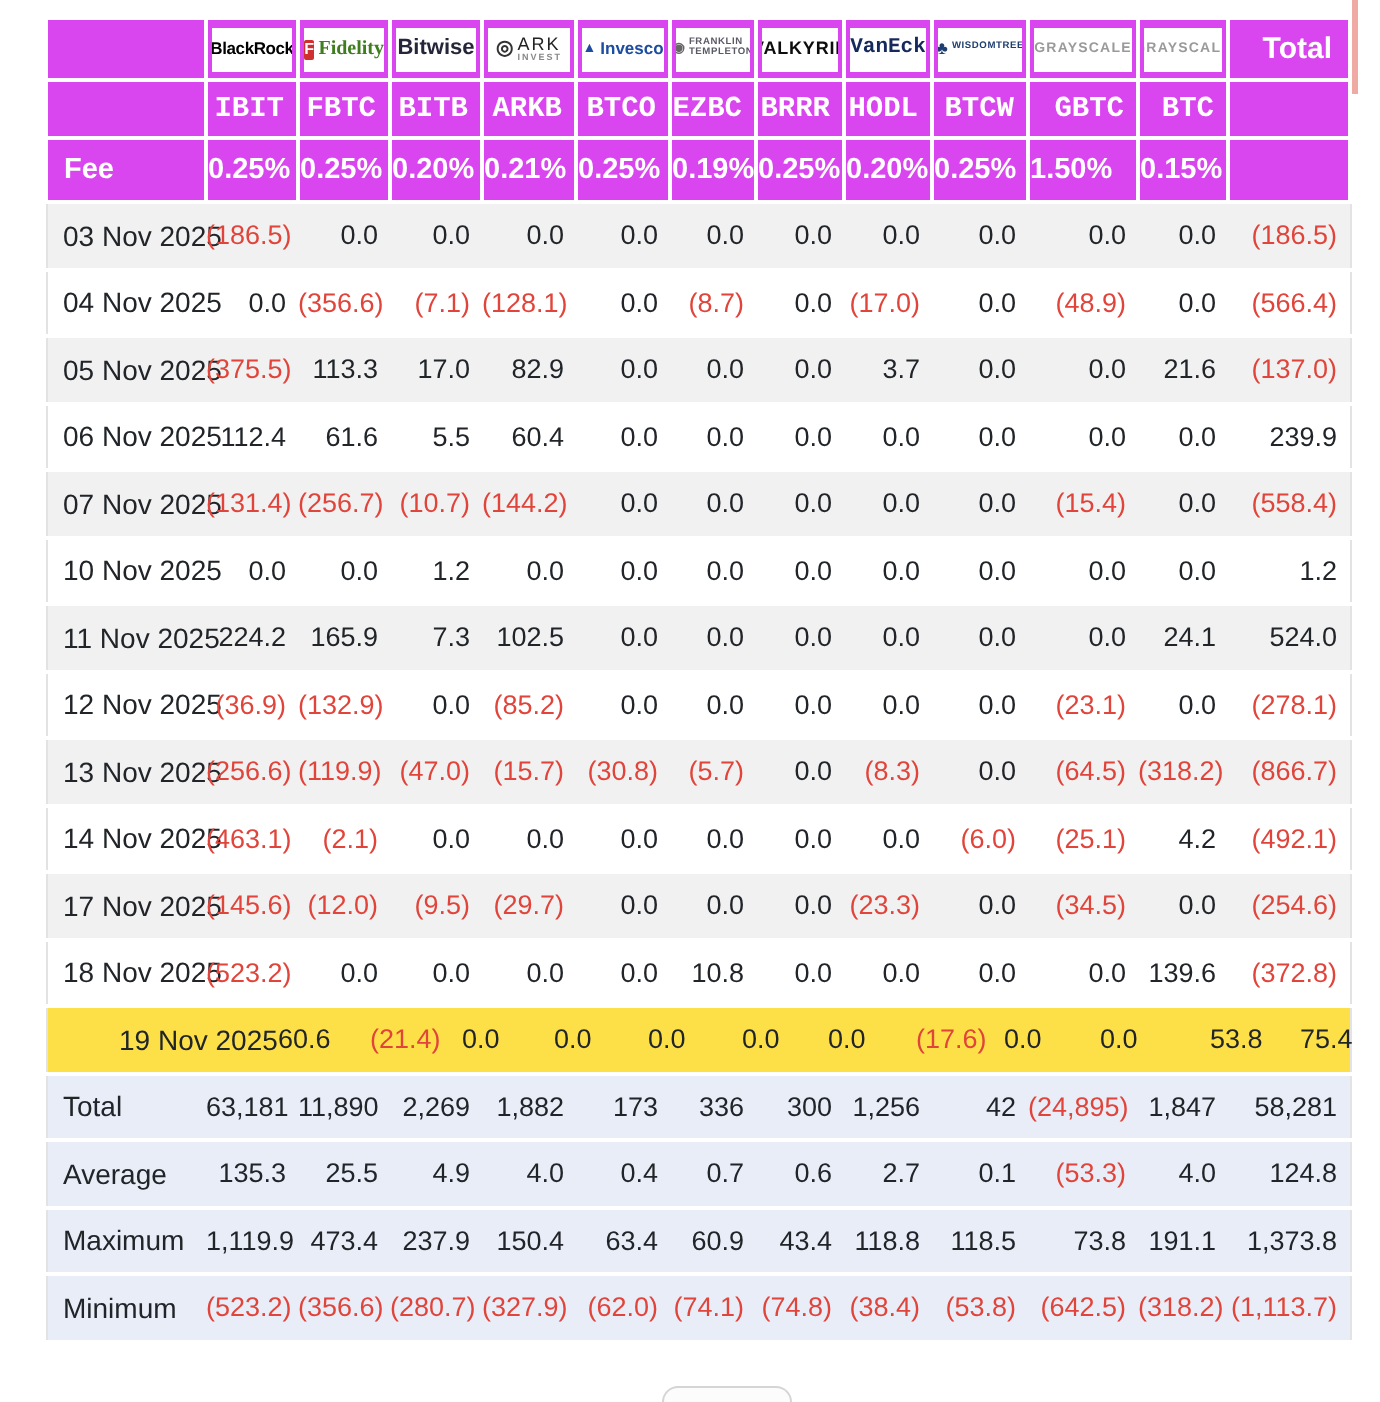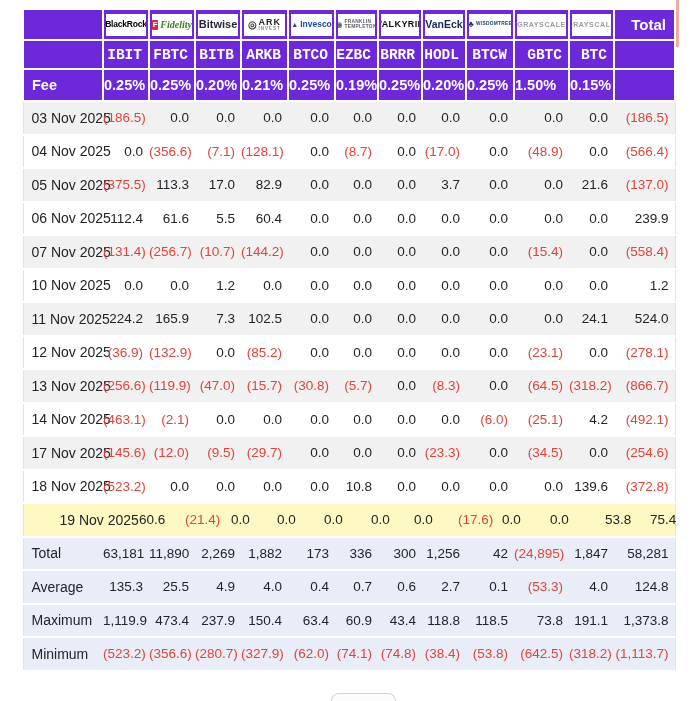--- a/index.html
+++ b/index.html
@@ -1,53 +1,53 @@
 <!DOCTYPE html>
 <html><head>
 <meta charset="utf-8">
 <style>
   html,body{margin:0;padding:0;background:#fff;}
   body{width:690px;height:701px;position:relative;font-family:"Liberation Sans",sans-serif;overflow:hidden;}
   .wrap{position:absolute;left:22px;top:8px;}
   table{border-collapse:collapse;table-layout:fixed;width:652px;border:1px solid #e3e3e3;}
   th,td{white-space:nowrap;overflow:visible;}
   
-  thead th{background:#6d28d9;color:#fff;border:2.5px solid #fff;font-weight:bold;padding:0;margin-top:35px;}
+  thead th{background:#d946ef;color:#fff;border:2.5px solid #fff;font-weight:bold;padding:0;margin-top:35px;}
   tr.logo-row th{height:29px;}
   tr.ticker-row th{height:27px;font-size:14.5px;text-align:right;padding-right:6px;font-family:Liberation Mono, monospace;}
   tr.fee-row th{height:30px;font-size:14.5px;text-align:right;padding-right:18px;}
   tr.fee-row th.fee-label{text-align:left;padding-left:8px;}
   .logo{background:#fff;height:22px;margin:2px 2px;display:flex;align-items:center;justify-content:center;gap:2px;line-height:1;overflow:hidden;}
   .lg-blackrock{font-weight:800;color:#000;font-size:8.5px;letter-spacing:-.2px;}
   .lg-fidelity{font-size:9px;}
   .lg-fidelity .icn{width:10px;height:10px;background:#cf2f2f;color:#fff;font-size:8px;font-weight:bold;display:flex;align-items:center;justify-content:center;border-radius:1px;}
-  .lg-fidelity .t1{color:#3f7d1f;font-style:italic;font-weight:bold;font-family:"Liberation Serif",serif;font-size:10px;}
+  .lg-fidelity .t1{color:#3f7d1f;font-weight:bold;font-family:"Liberation Serif",serif;font-size:10px;}
   .lg-bitwise{font-family:Liberation Sans, sans-serif;color:#26263a;font-size:11px;font-weight:bold;}
   .lg-ark .icn{color:#333;font-size:10px;}
   .lg-ark .stack{display:flex;flex-direction:column;align-items:flex-start;}
-  .lg-ark .t1{color:#222;font-weight:bold;font-size:9px;letter-spacing:1px;}
+  .lg-ark .t1{color:#222;font-weight:normal;font-size:9px;letter-spacing:1px;}
   .lg-ark .t2{color:#888;font-size:4.5px;letter-spacing:1px;}
   .lg-invesco{color:#1c4da1;text-align:right;}
   .lg-invesco .icn{font-size:7px;}
   .lg-invesco .t1{font-weight:bold;font-size:8.5px;}
   .lg-franklin .icn{color:#666;font-size:7px;}
   .lg-franklin .stack{display:flex;flex-direction:column;align-items:flex-start;}
   .lg-franklin .t1,.lg-franklin .t2{color:#5a5a66;font-size:4.8px;letter-spacing:.3px;font-weight:bold;}
   .lg-valkyrie{font-weight:800;color:#0d0d0d;font-size:9px;letter-spacing:.4px;}
-  .lg-vaneck{font-family:Liberation Sans, sans-serif;color:#16295c;font-weight:bold;font-size:10.5px;}
+  .lg-vaneck{font-family:Liberation Mono, monospace;color:#16295c;font-weight:bold;font-size:10.5px;}
   .lg-wisdomtree .icn{color:#1d3e6e;font-size:9px;}
   .lg-wisdomtree .t1{color:#1d3e6e;font-size:4.8px;font-weight:bold;letter-spacing:.3px;}
   .lg-grayscale{color:#9a9a9a;font-size:7px;letter-spacing:.6px;font-weight:bold;}
   th.total-head{font-size:15px;text-align:right;padding-right:8px;}
   
   tbody td{height:31.5px;font-size:13.5px;color:#212529;text-align:right;padding:0 6px 0 0;border-bottom:2.5px solid #fff;}
   tbody td.date-cell,tbody td.sum-label{text-align:left;padding-left:8px;font-size:14px;}
   tr.stripe td{background:#f1f1f1;}
   tr.plain td{background:#ffffff;}
-  tr.hl td{background:#fef9c3;padding-left:36px;}
+  tr.hl td{background:#fde047;padding-left:36px;}
   tr.summary td{background:#e9edf7;}
   td.neg{color:#e0443a;}
   
   .pink-strip{position:absolute;left:676px;top:0;width:3px;height:47px;background:#f0aaa4;}
   .partial-btn{position:absolute;left:331px;top:693px;width:63px;height:16px;border:1.5px solid #d5d5d5;border-bottom:none;border-radius:8px 8px 0 0;background:#fcfcfc;}
 </style>
 </head>
 <body>
 
 <div class="wrap">

